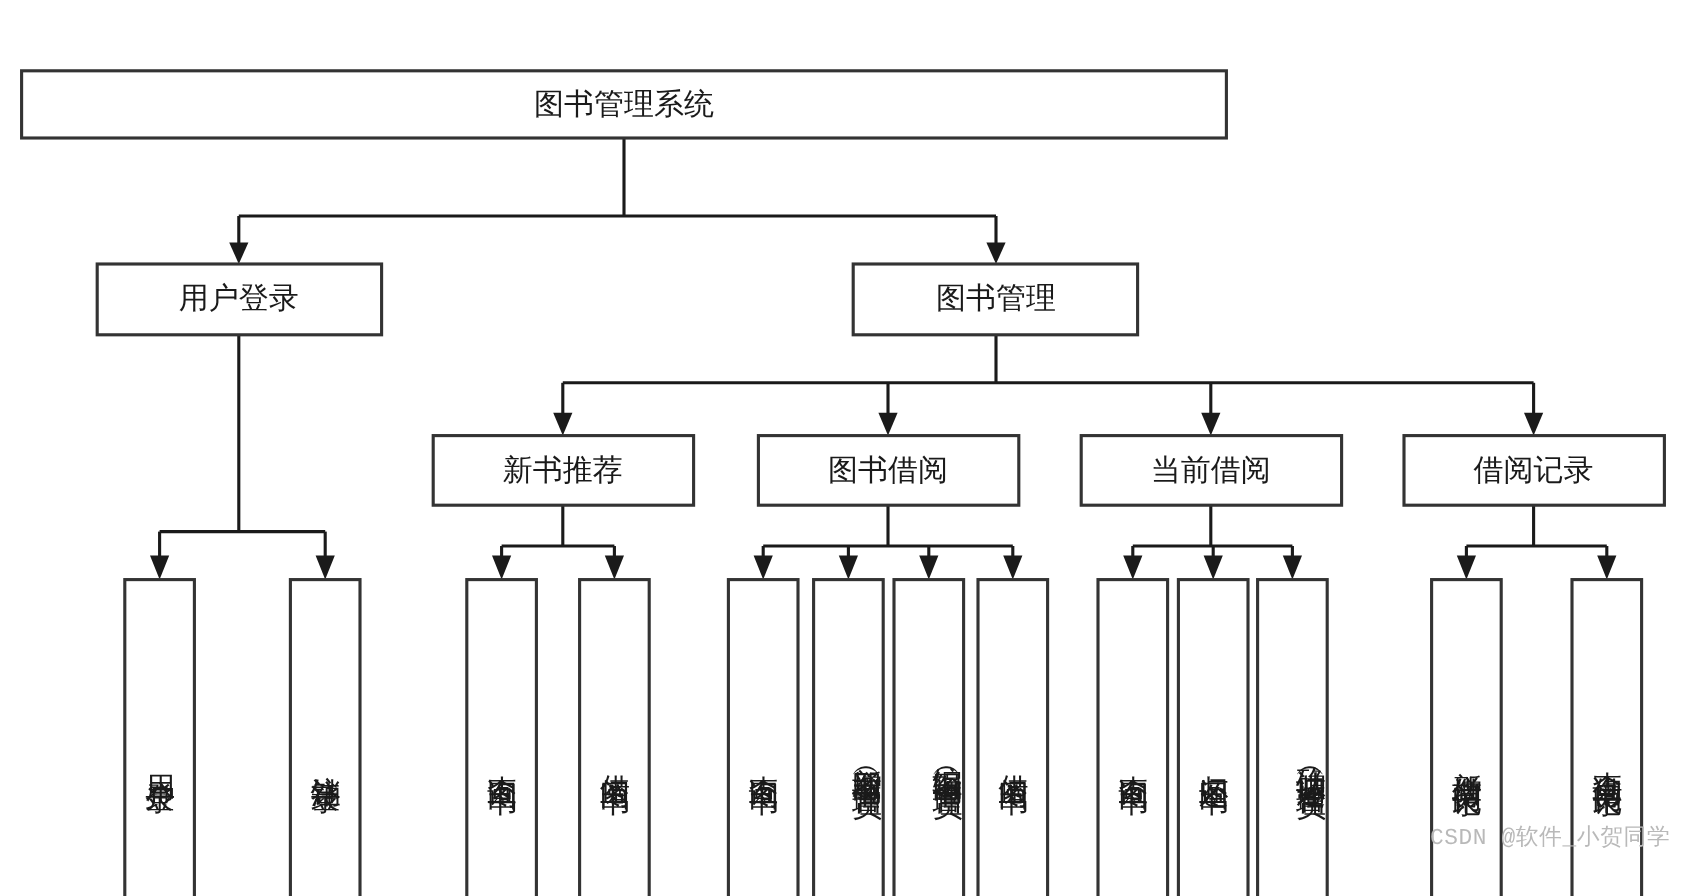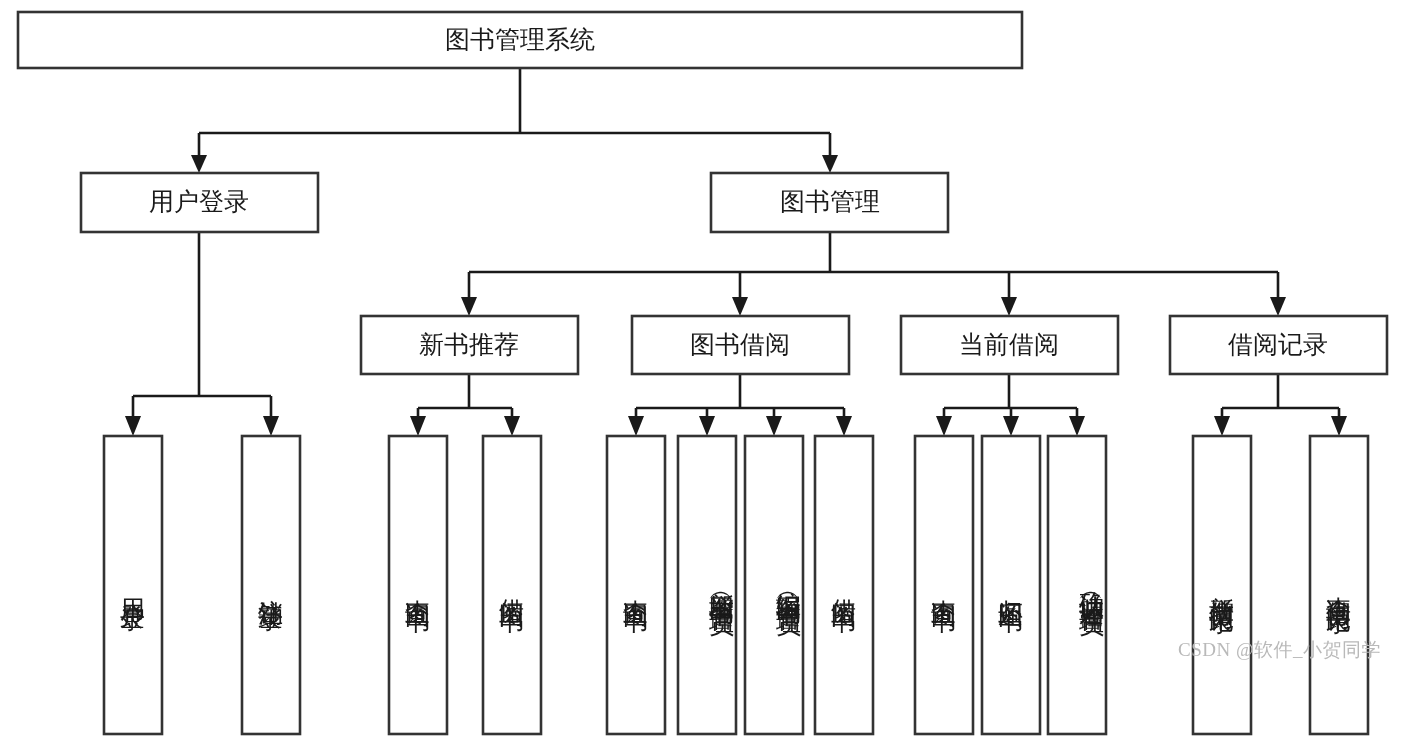--- a/index.html
+++ b/index.html
@@ -11,20 +11,21 @@
     width: 1405px;
     height: 747px;
     font-family: "Liberation Sans", "DejaVu Sans", sans-serif;
     overflow: hidden;
     position: relative;
   }
   #diagram-root {
     position: relative;
     width: 1405px;
     height: 667px;
+    margin-top: 47px;
   }
   svg.diagram-svg {
     position: absolute;
     top: 0;
     left: 0;
     width: 1405px;
     height: 747px;
     display: block;
   }
   .node-box {
@@ -60,23 +61,23 @@
     letter-spacing: 3px;
     display: flex;
     align-items: center;
     justify-content: center;
     text-align: center;
     white-space: nowrap;
     pointer-events: none;
   }
   .watermark {
     position: absolute;
-    right: 24px;
+    right: 13px;
     bottom: 4px;
-    font-family: Liberation Serif, serif;
+    font-family: Liberation Mono, monospace;
     font-size: 19px;
     color: #b9b9b9;
     white-space: nowrap;
     letter-spacing: 0.5px;
   }
 </style>
 </head>
 <body>
 
 <div id="diagram-root">

